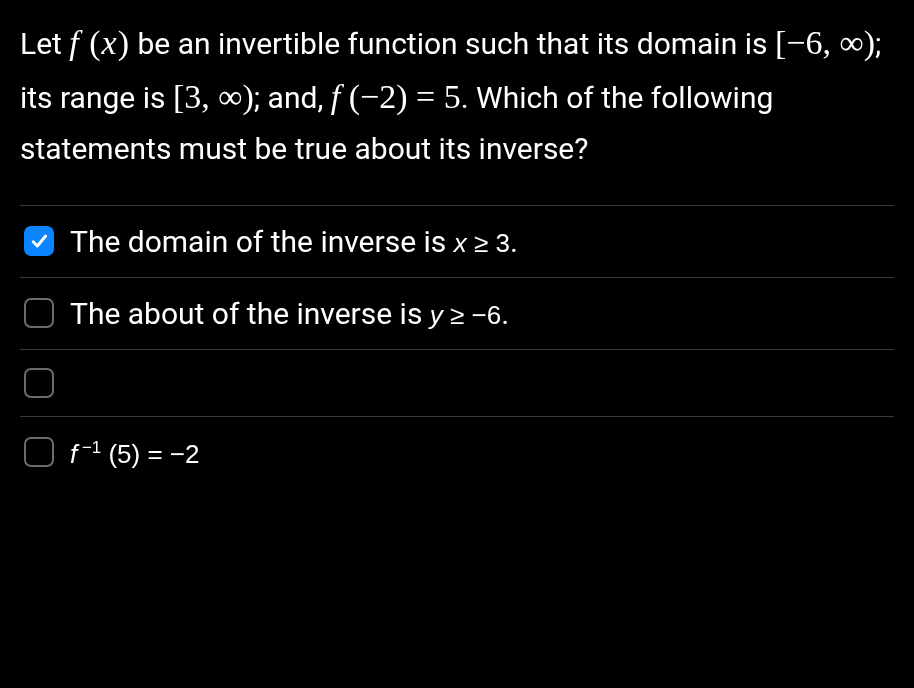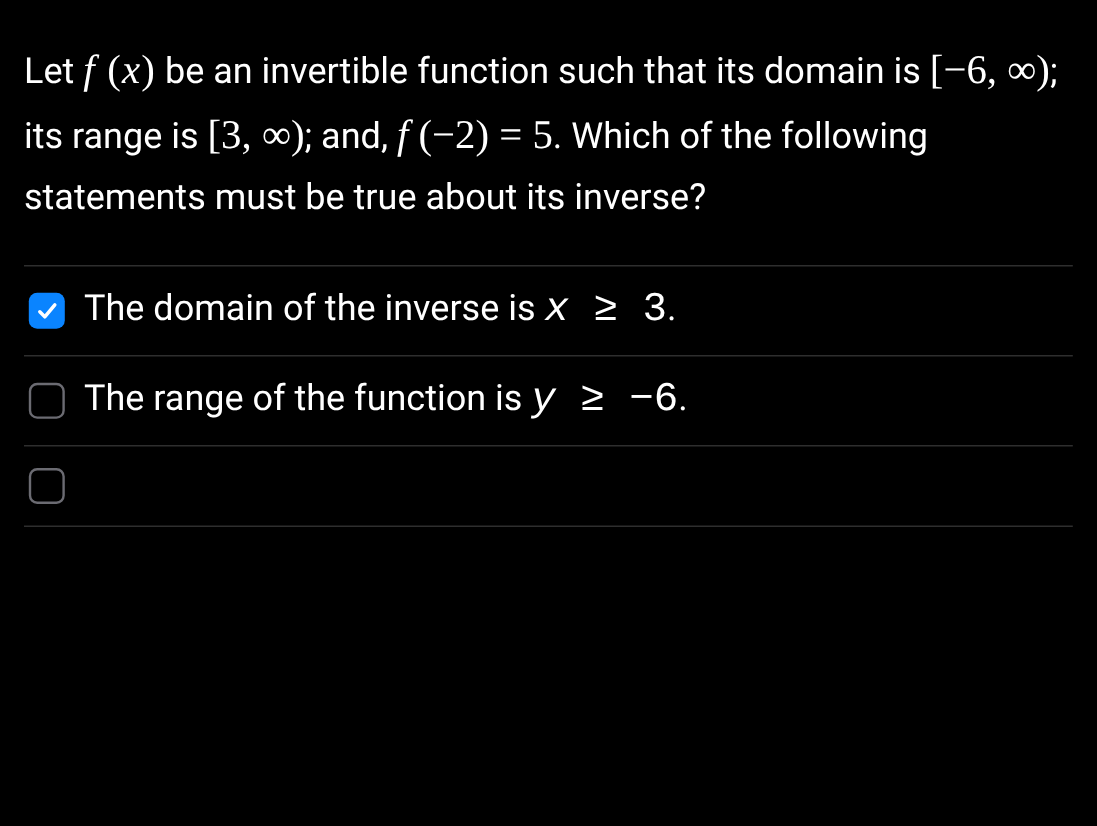--- a/index.html
+++ b/index.html
@@ -6,21 +6,21 @@
     margin: 0;
     padding: 0;
     background: #000000;
     color: #ffffff;
     font-family: -apple-system, BlinkMacSystemFont, "Segoe UI", Roboto, sans-serif;
     width: 914px;
     height: 688px;
     overflow: hidden;
   }
   .container {
-    padding: 32px 20px;
+    padding: 16px 20px;
     box-sizing: border-box;
   }
   .question {
     font-size: 30px;
     line-height: 1.6;
     margin-bottom: 32px;
   }
   .question .math {
     font-family: "Times New Roman", Georgia, serif;
     font-size: 34px;
@@ -37,22 +37,22 @@
   }
   .option {
     display: flex;
     align-items: center;
     gap: 16px;
     padding: 18px 4px;
     border-bottom: 1px solid #3a3a3a;
     font-size: 30px;
   }
   .option .math {
-    font-family: Liberation Mono, monospace;
-    font-size: 34px;
+    font-family: Liberation Sans, sans-serif;
+    font-size: 26px;
     text-align: right;
   }
   .option .mathit {
     font-style: italic;
   }
   .checkbox {
     width: 30px;
     height: 30px;
     min-width: 30px;
     border-radius: 7px;
@@ -101,24 +101,30 @@
           </svg>
       </div>
       <div class="label">
         <span>The domain of the inverse is </span><span class="math"><span class="mathit">x</span> ≥ 3</span><span>.</span>
       </div>
     </div>
 
     <div class="option">
       <div class="checkbox unchecked"></div>
       <div class="label">
-        <span>The range of the function is </span><span class="math"><span class="mathit">y</span> ≥ −6</span><span>.</span>
+        <span>The about of the inverse is </span><span class="math"><span class="mathit">y</span> ≥ −6</span><span>.</span>
       </div>
     </div>
 
     <div class="option">
       <div class="checkbox unchecked"></div>
     </div>
 
+    <div class="option" style="border-bottom:none">
+      <div class="checkbox unchecked"></div>
+      <div class="label">
+        <span></span><span class="math"><span class="mathit">f</span><sup> −1</sup> (5) = −2</span><span></span>
+      </div>
+    </div>
 
   </div>
 
 </div>
 
 </body></html>

